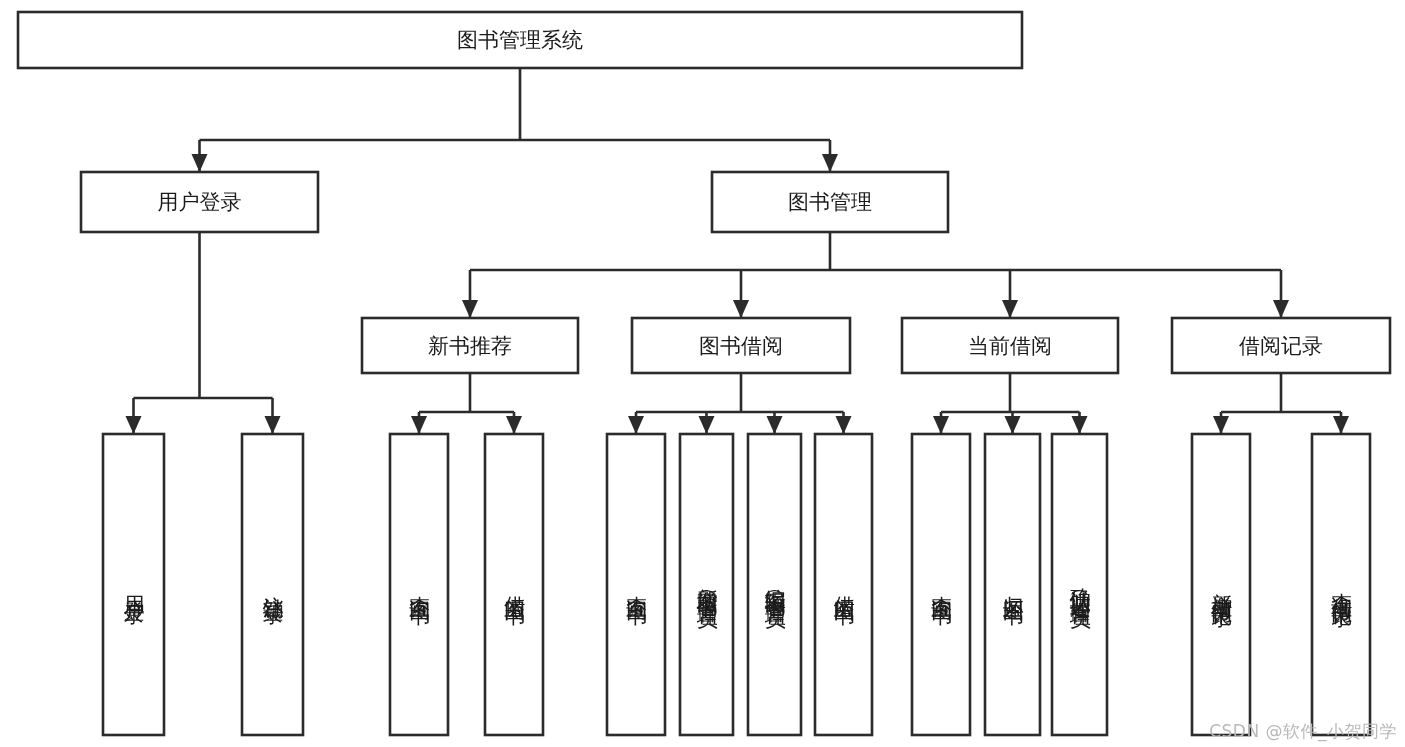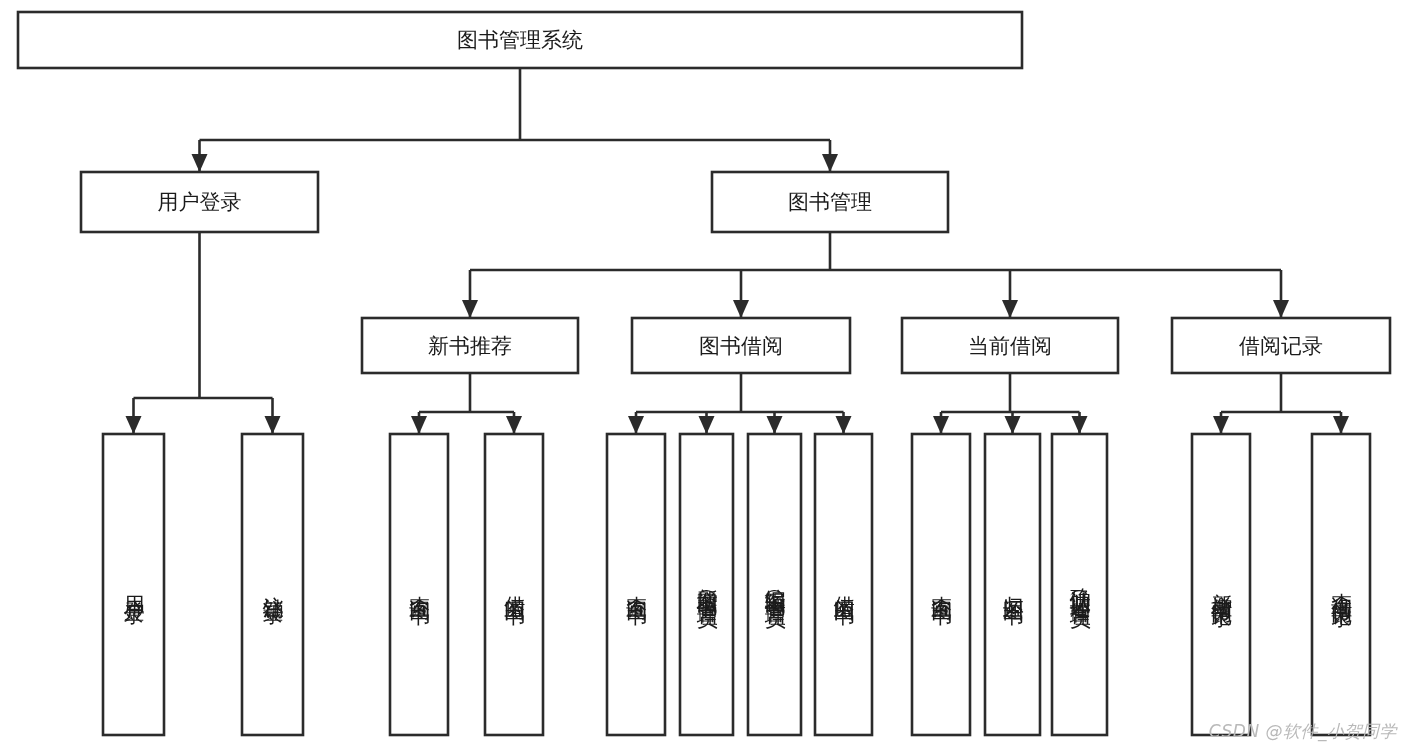--- a/index.html
+++ b/index.html
@@ -67,21 +67,20 @@
   }
   .watermark {
     position: absolute;
     right: 8px;
     bottom: 4px;
     font-family: "DejaVu Sans", "Liberation Sans", sans-serif;
     font-size: 17px;
     color: #b9b9b9;
     white-space: nowrap;
     letter-spacing: 0.5px;
-    font-style: italic;
   }
 </style>
 </head>
 <body>
 
 <div id="diagram-root">
   <svg class="flow" viewBox="0 0 1405 747">
     <g id="edges-layer">
         <line x1="520" y1="68" x2="520" y2="140" class="edge-line"></line>
         <line x1="199.5" y1="140" x2="830" y2="140" class="edge-line"></line>

